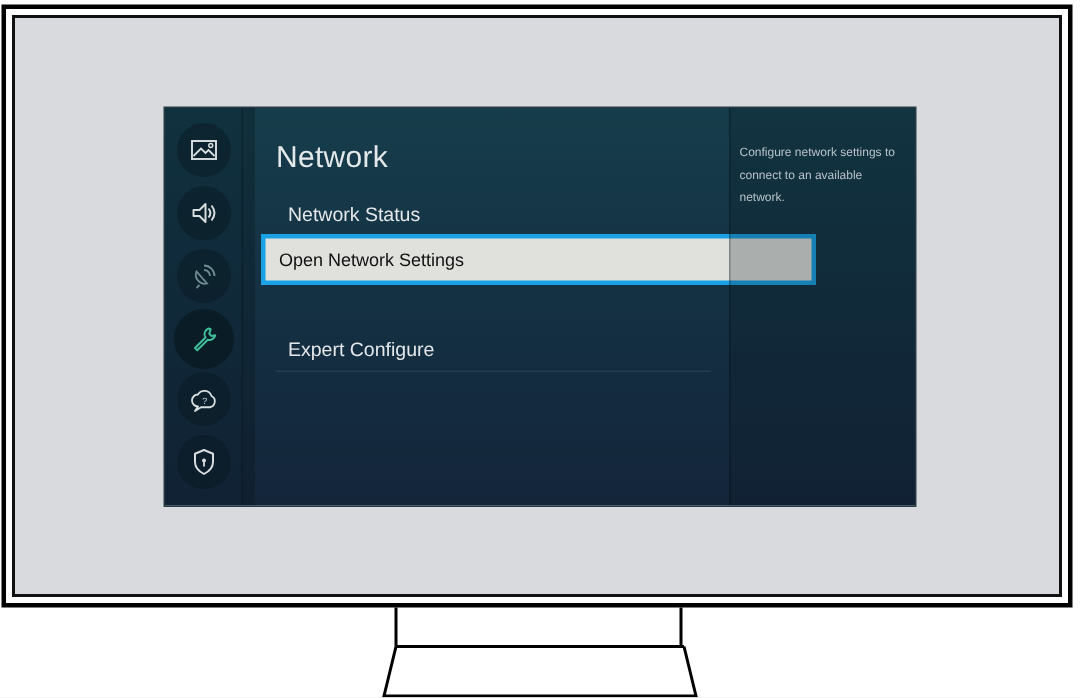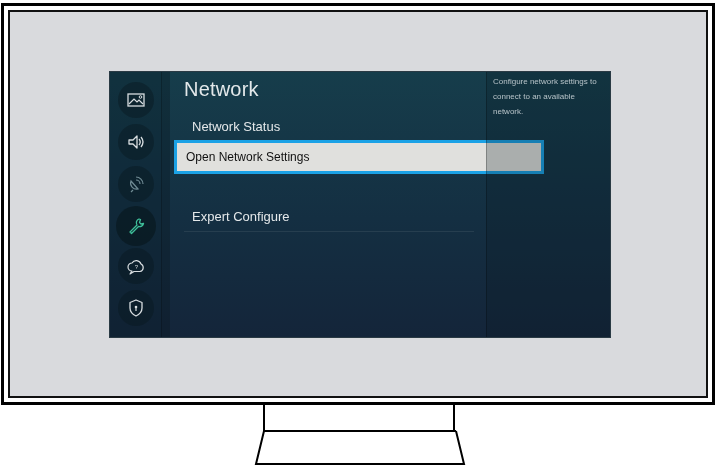--- a/index.html
+++ b/index.html
@@ -13,27 +13,27 @@
 
   
   .screen { position:absolute; left:109px; top:71px; width:502px; height:267px; background:linear-gradient(180deg,#163d4b 0%, #142f42 55%, #14253a 100%); overflow:hidden; border:1px solid #2a3a44; box-sizing:border-box; }
 
   .side { position:absolute; left:0; top:0; width:52px; height:100%; background:rgba(10,30,40,0.35); border-right:1px solid rgba(0,0,0,0.25); box-sizing:border-box; }
   .side-gutter { position:absolute; left:52px; top:0; width:8px; height:100%; background:rgba(8,24,32,0.35); }
   .side-item { position:absolute; left:8px; width:36px; height:36px; border-radius:50%; display:flex; align-items:center; justify-content:center; background:rgba(8,24,32,0.45); }
   .side-item svg { width:20px; height:20px; }
   .side-item.active { background:rgba(8,24,32,0.7); width:40px; height:40px; left:6px; }
 
-  .main { position:absolute; left:60px; top:0; width:316px; height:100%; }
+  .main { position:absolute; left:60px; top:16px; width:316px; height:100%; }
   .title { position:absolute; left:14px; top:6px; font-size:20px; color:#e3e8ea; font-weight:normal; letter-spacing:0.2px; }
   .menu-item { position:absolute; left:14px; width:290px; height:30px; box-sizing:border-box; padding-left:8px; line-height:30px; font-size:13px; color:#e4e8ea; }
   .menu-item .divider { position:absolute; left:0; right:0; bottom:0; height:1px; background:rgba(255,255,255,0.08); }
   .menu-item.focused { left:4px; width:370px; height:34px; padding-left:9px; line-height:28px; background:#e0e0dd; border:3px solid #1ba2e6; color:#111; font-size:12px; }
 
-  .desc-panel { position:absolute; left:376px; top:0; right:0; height:100%; background:rgba(8,22,32,0.25); border-left:1px solid rgba(0,0,0,0.25); box-sizing:border-box; padding:2px 6px 0 6px; }
+  .desc-panel { position:absolute; left:376px; top:0; right:0; height:100%; background:rgba(8,22,32,0.25); border-left:1px solid rgba(0,0,0,0.25); box-sizing:border-box; padding:22px 6px 0 6px; }
   .desc-text { font-size:8px; line-height:15px; color:#b7c3c8; }
 </style>
 </head>
 <body>
 
 <div class="tv-frame">
   <div class="tv-bezel"></div>
 </div>
 <div class="stand-neck"></div>
 <svg class="stand-base" viewBox="0 0 212 35">

